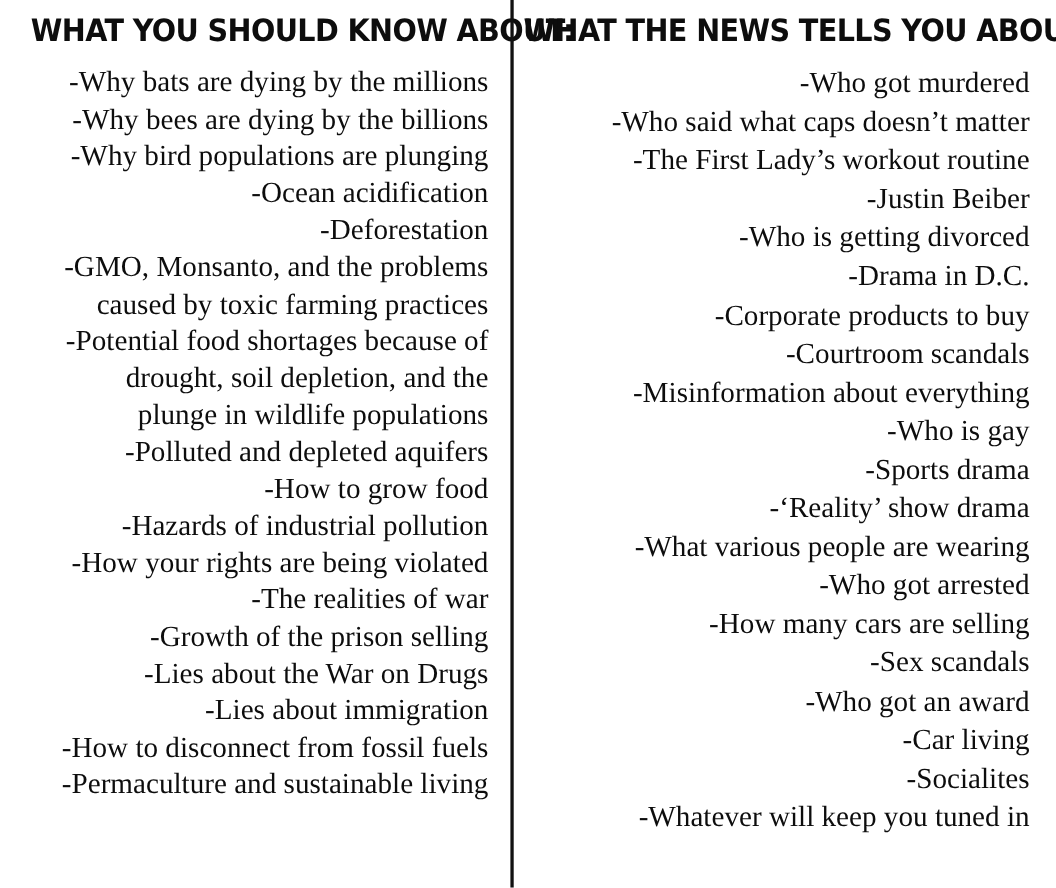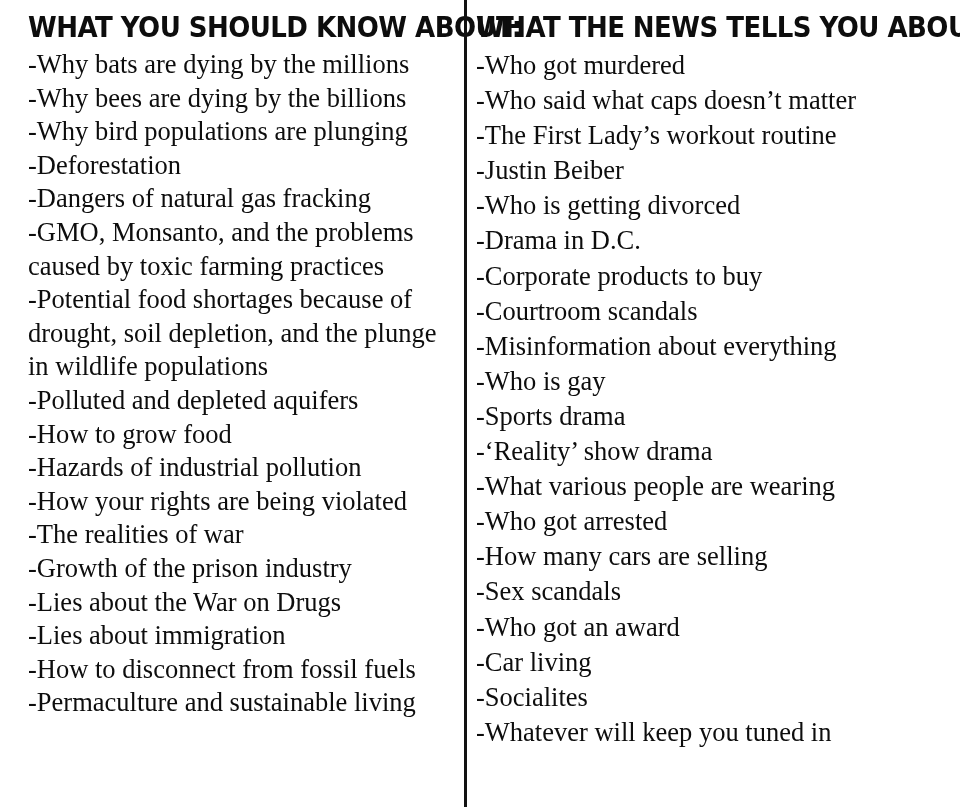--- a/index.html
+++ b/index.html
@@ -51,22 +51,23 @@
     letter-spacing: -0.6px;
     line-height: 1.0;
     margin: 0 0 6px 0;
     text-transform: uppercase;
     transform: scaleX(0.93);
     transform-origin: left center;
     white-space: nowrap;
   }
   .list {
     list-style: none;
-    margin: 0;
+    margin: 16px;
     padding: 0;
+    text-align: right;
   }
   .list li {
     font-family: "Liberation Serif", serif;
     font-size: 26.5px;
     line-height: 33.6px;
     margin: 0;
     padding: 0;
     white-space: pre-wrap;
   }
   .col-right .list li {
@@ -79,30 +80,30 @@
 <body>
 
 <div class="poster">
 
   <div class="column col-left">
     <h1 class="heading">WHAT YOU SHOULD KNOW ABOUT:</h1>
     <ul class="list">
       <li>-Why bats are dying by the millions</li>
       <li>-Why bees are dying by the billions</li>
       <li>-Why bird populations are plunging</li>
+      <li>-Ocean acidification</li>
       <li>-Deforestation</li>
-      <li>-Dangers of natural gas fracking</li>
       <li>-GMO, Monsanto, and the problems caused by toxic farming practices</li>
       <li>-Potential food shortages because of drought, soil depletion, and the plunge in wildlife populations</li>
       <li>-Polluted and depleted aquifers</li>
       <li>-How to grow food</li>
       <li>-Hazards of industrial pollution</li>
       <li>-How your rights are being violated</li>
       <li>-The realities of war</li>
-      <li>-Growth of the prison industry</li>
+      <li>-Growth of the prison selling</li>
       <li>-Lies about the War on Drugs</li>
       <li>-Lies about immigration</li>
       <li>-How to disconnect from fossil fuels</li>
       <li>-Permaculture and sustainable living</li>
     </ul>
   </div>
 
   <div class="divider"></div>
 
   <div class="column col-right">

